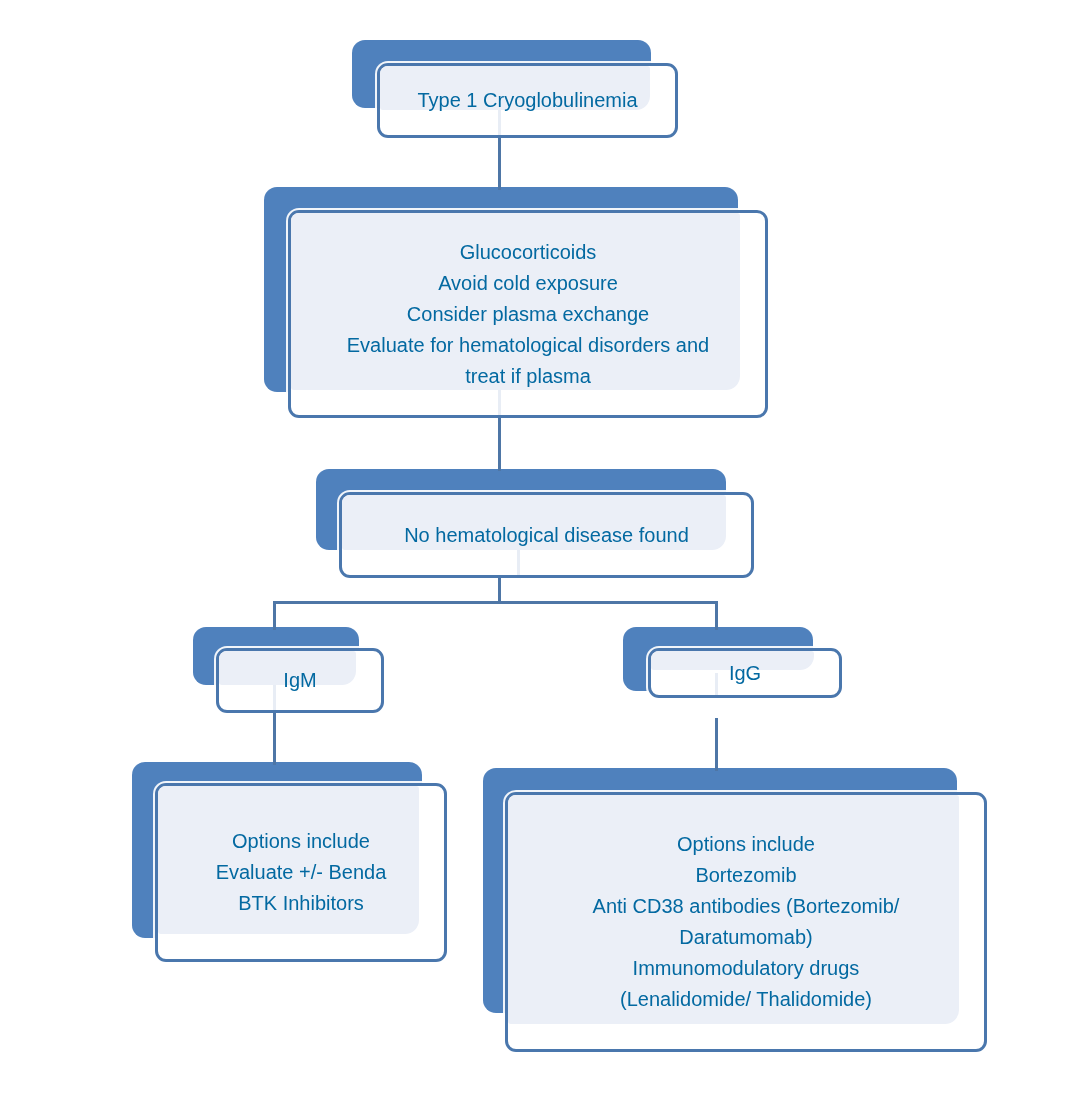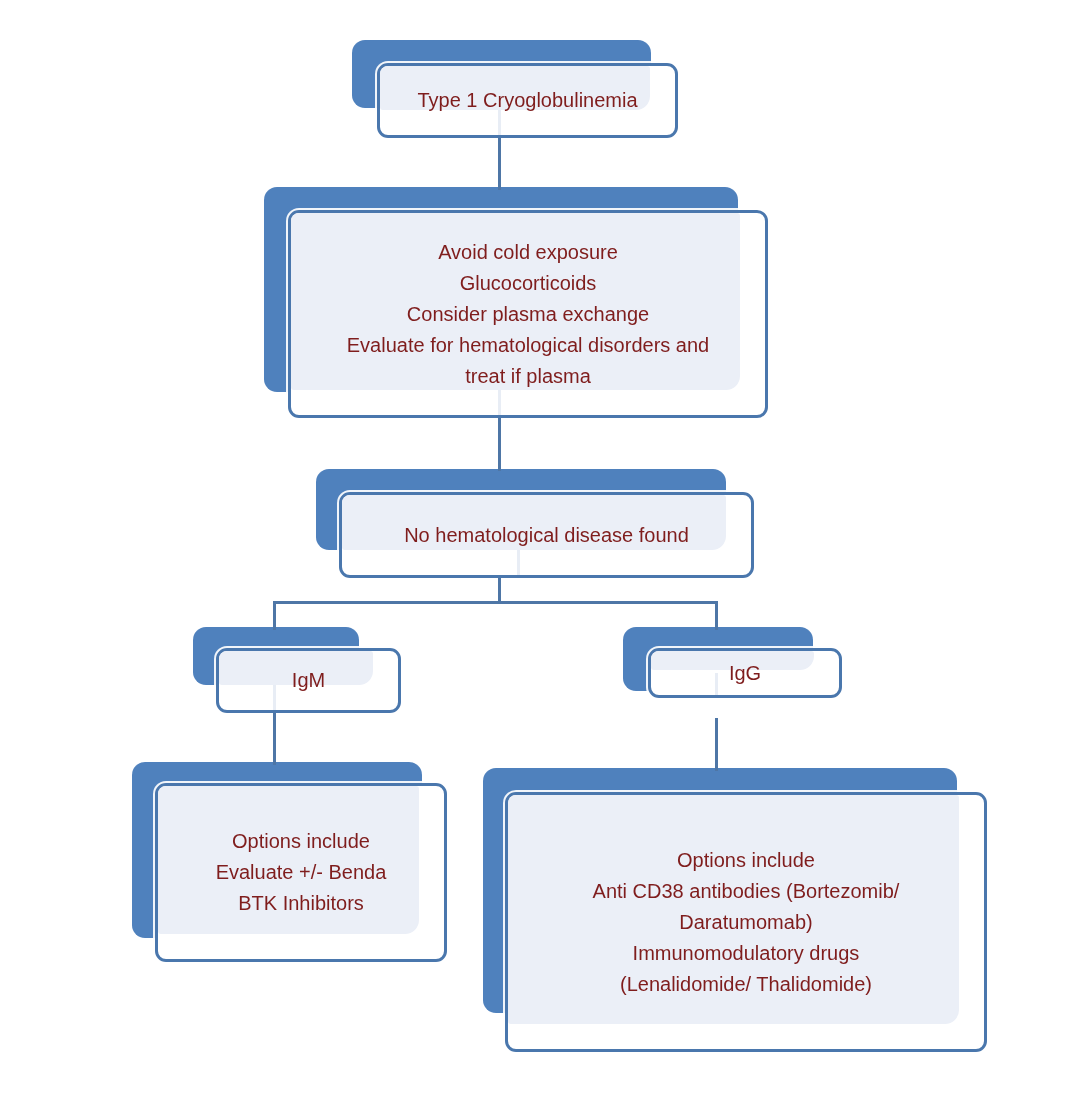--- a/index.html
+++ b/index.html
@@ -31,21 +31,21 @@
   }
   .fill{
     position:absolute;left:0;top:0;right:25px;bottom:25px;
     background:var(--fill-light,#EBEFF7);
     border-radius:8px 3px 14px 3px;
   }
   .label{
     position:relative;
     text-align:center;
     font-size:20px;line-height:31px;
-    color:#7f1d1d;
+    color:#0369a1;
     white-space:nowrap;
   }
   .connector{position:absolute;background:var(--connector-blue,#4E76A6);}
 </style>
 </head>
 <body>
 
 <div class="canvas">
 
   <div class="node" style="left:377px;top:63px;width:301px;height:75px;">
@@ -58,41 +58,41 @@
       </div>
     </div>
   </div>
 
   <div class="node" style="left:288px;top:210px;width:480px;height:208px;">
     <div class="shadow" style="left:-24px;top:-23px;width:474px;height:205px;"></div>
     <div class="front">
       <div class="faint" style="left:207px;top:80%;"></div>
       <div class="fill"></div>
       <div class="label">
+        <div>Glucocorticoids</div>
         <div>Avoid cold exposure</div>
-        <div>Glucocorticoids</div>
         <div>Consider plasma exchange</div>
         <div>Evaluate for hematological disorders and</div>
         <div>treat if plasma</div>
       </div>
     </div>
   </div>
 
   <div class="node" style="left:339px;top:492px;width:415px;height:86px;">
     <div class="shadow" style="left:-23px;top:-23px;width:410px;height:81px;"></div>
     <div class="front">
       <div class="faint" style="left:175px;top:55%;"></div>
       <div class="fill"></div>
       <div class="label">
         <div>No hematological disease found</div>
       </div>
     </div>
   </div>
 
-  <div class="node" style="left:216px;top:648px;width:185px;height:65px;">
+  <div class="node" style="left:216px;top:648px;width:168px;height:65px;">
     <div class="shadow" style="left:-23px;top:-21px;width:166px;height:58px;"></div>
     <div class="front">
       <div class="faint" style="left:54px;top:50%;"></div>
       <div class="fill"></div>
       <div class="label">
         <div>IgM</div>
       </div>
     </div>
   </div>
 
@@ -118,20 +118,21 @@
       </div>
     </div>
   </div>
 
   <div class="node" style="left:505px;top:792px;width:482px;height:260px;">
     <div class="shadow" style="left:-22px;top:-24px;width:474px;height:245px;"></div>
     <div class="front">
       <div class="fill"></div>
       <div class="label">
         <div>Options include</div>
+        <div>Bortezomib</div>
         <div>Anti CD38 antibodies (Bortezomib/</div>
         <div>Daratumomab)</div>
         <div>Immunomodulatory drugs</div>
         <div>(Lenalidomide/ Thalidomide)</div>
       </div>
     </div>
   </div>
 
   <div class="connector" style="left:498px;top:138px;width:3px;height:52px;"></div>
   <div class="connector" style="left:498px;top:418px;width:3px;height:53px;"></div>

